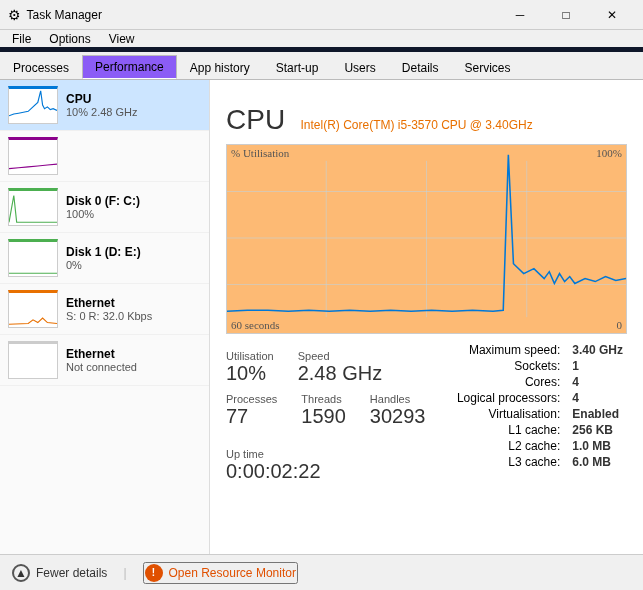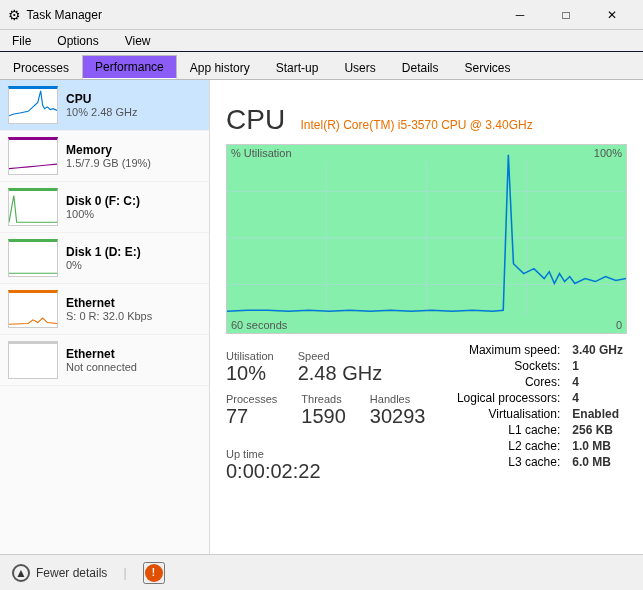--- a/index.html
+++ b/index.html
@@ -19,22 +19,22 @@
     .title-bar-controls { display: flex; gap: 0; }
     .title-btn { width: 46px; height: 30px; border: none; background: transparent; cursor: pointer; font-size: 12px; display: flex; align-items: center; justify-content: center; }
 
     
     .menu-bar {
       background: #f0f0f0;
       height: 22px;
       display: flex;
       align-items: center;
       padding: 0 4px;
-      border-bottom: 1px solid #0f172a;
-      gap: 10px;
+      border-bottom: 5px solid #0f172a;
+      gap: 2px;
     }
     .menu-item { padding: 2px 8px; font-size: 12px; cursor: pointer; }
 
     
     .tabs {
       background: #f0f0f0;
       height: 28px;
       display: flex;
       align-items: flex-end;
       padding: 0 0;
@@ -90,25 +90,26 @@
     .sidebar-name { font-size: 12px; font-weight: 600; }
     .sidebar-val { font-size: 11px; color: #555; }
 
     
     .content { flex: 1; padding: 24px 16px; overflow-y: auto; background: #fff; }
     .content-title { font-size: 28px; font-weight: 300; color: #333; display: inline; }
     .content-subtitle { font-size: 12px; color: #e87000; margin-left: 12px; }
 
     .chart-area {
       border: 1px solid #ccc;
-      background: #86efac;
+      background: #fdba74;
       height: 190px;
       margin: 8px 0;
       position: relative;
       overflow: hidden;
+      font-family: Liberation Serif, serif;
     }
     .chart-label-top {
       position: absolute;
       top: 2px;
       left: 4px;
       font-size: 11px;
       color: #555;
     }
     .chart-label-top-right {
       position: absolute;
@@ -230,24 +231,20 @@
         <div class="sidebar-name">CPU</div>
         <div class="sidebar-val">10%  2.48 GHz</div>
       </div>
     </div>
 
     <div class="sidebar-item">
       <div class="sidebar-icon mem-icon">
         <svg class="mini" viewBox="0 0 50 38" preserveAspectRatio="none">
           <polyline points="0,32 10,31 20,30 30,29 40,28 50,27" fill="rgba(139,0,139,0.2)" stroke="#8b008b" stroke-width="1.2"></polyline>
         </svg>
-      </div>
-      <div class="sidebar-info">
-        <div class="sidebar-name">Memory</div>
-        <div class="sidebar-val">1.5/7.9 GB (19%)</div>
       </div>
     </div>
 
     <div class="sidebar-item">
       <div class="sidebar-icon disk0-icon">
         <svg class="mini" viewBox="0 0 50 38" preserveAspectRatio="none">
           <polyline points="0,35 5,5 8,35 50,35" fill="none" stroke="#4caf50" stroke-width="1.2"></polyline>
         </svg>
       </div>
       <div class="sidebar-info">
@@ -394,14 +391,15 @@
 <div class="footer">
   <button class="footer-btn">
     <span style="display:inline-flex;align-items:center;justify-content:center;width:18px;height:18px;border-radius:50%;border:2px solid #555;">▲</span>
     <span>Fewer details</span>
   </button>
   <span class="footer-divider">|</span>
   <button class="footer-link">
     <span style="display:inline-flex;align-items:center;justify-content:center;width:18px;height:18px;border-radius:50%;background:#e05000;">
       <span style="color:white;font-size:10px;font-weight:bold;">!</span>
     </span>
+    <span>Open Resource Monitor</span>
   </button>
 </div>
 
 </body></html>

